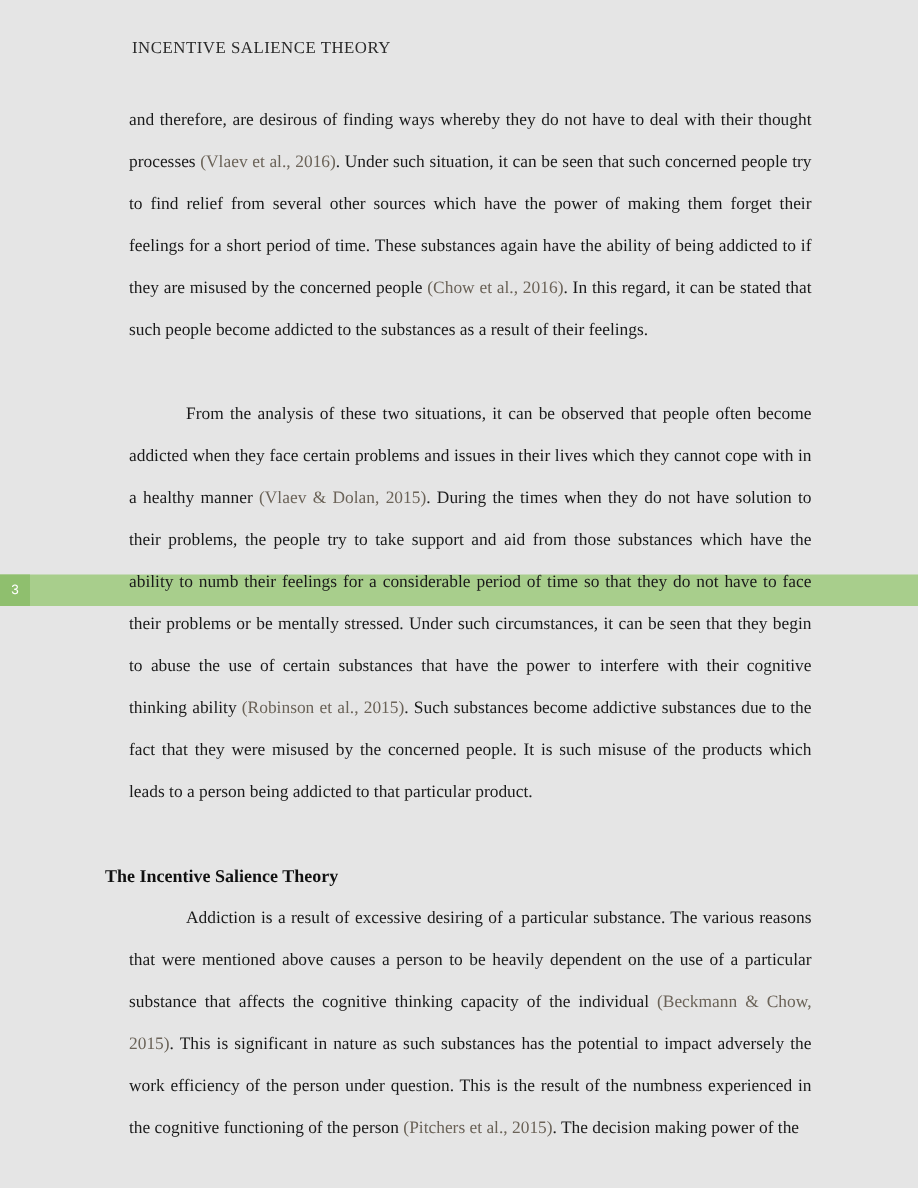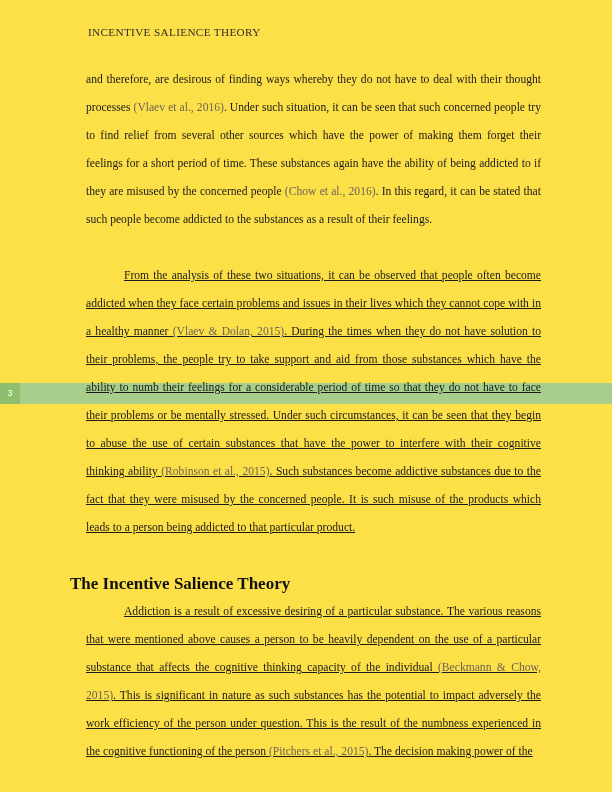--- a/index.html
+++ b/index.html
@@ -13,21 +13,21 @@
     position: relative;
     font-family: "Liberation Serif", "DejaVu Serif", serif;
     color: #1a1a1a;
     overflow: hidden;
   }
 
   .page {
     position: relative;
     width: 612px;
     height: 792px;
-    background: #fde047;
+    background: #e5e5e5;
   }
 
   .running-header {
     position: absolute;
     top: 26px;
     left: 88px;
     font-size: 11.2px;
     letter-spacing: 0.35px;
     color: #2b2b2b;
     white-space: nowrap;
@@ -45,30 +45,29 @@
     font-size: 11.6px;
     line-height: 28px;
     text-align: justify;
     text-justify: inter-word;
     color: #1a1a1a;
     hyphens: none;
   }
 
   p.indent {
     text-indent: 38px;
-    text-decoration: underline;
   }
 
   p.gap-before {
     margin-top: 28px;
   }
 
   h2.section-heading {
     margin: 28px 0 0 0;
-    font-size: 17px;
+    font-size: 12px;
     line-height: 28px;
     font-weight: bold;
     text-align: left;
     color: #111111;
   }
 
   .cite {
     color: #6b6358;
   }
 

